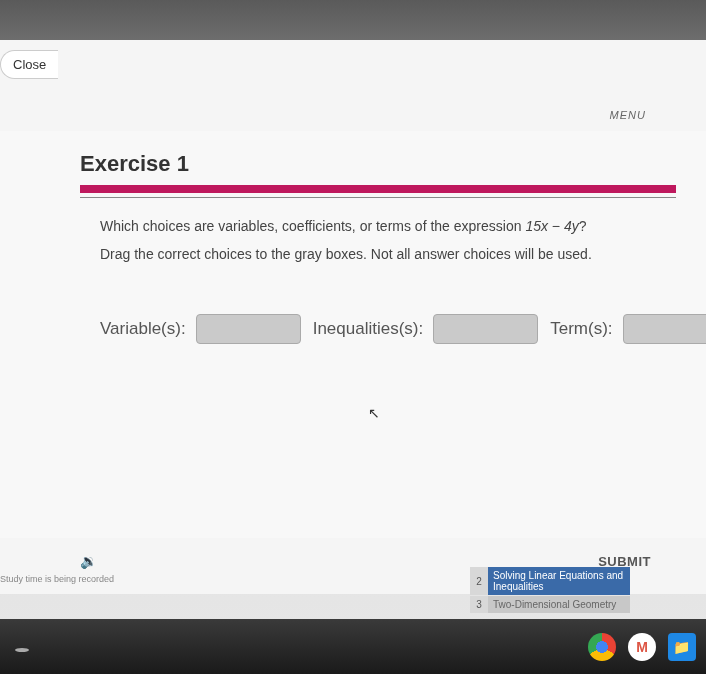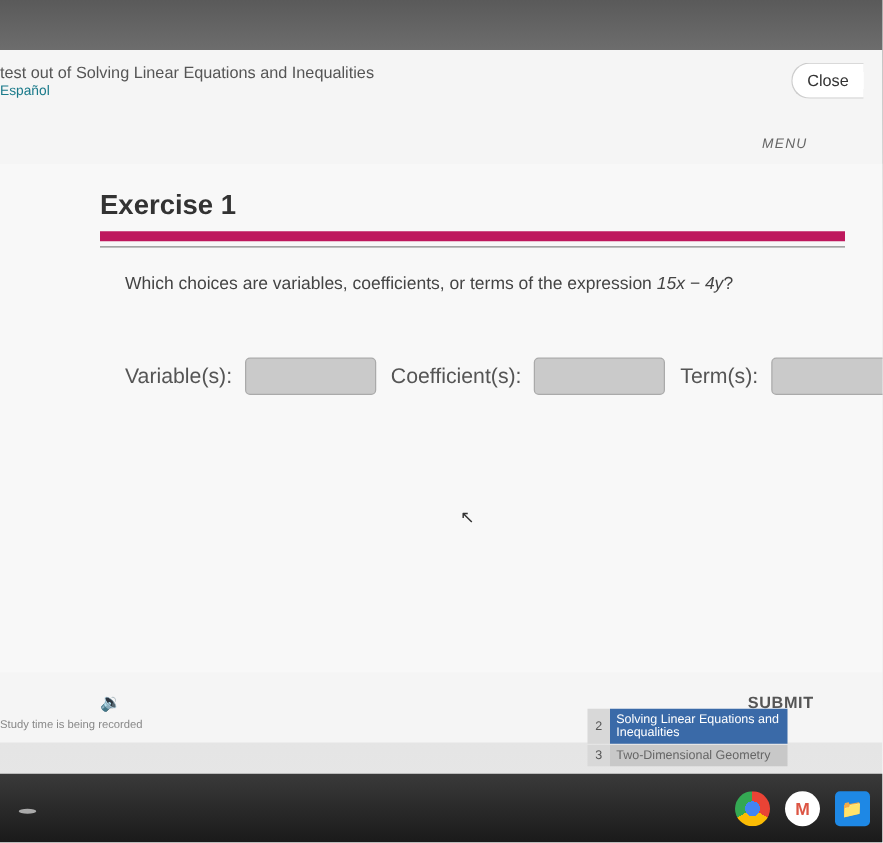--- a/index.html
+++ b/index.html
@@ -179,50 +179,47 @@
         conic-gradient(#ea4335 0 120deg, #fbbc05 120deg 240deg, #34a853 240deg 360deg);
     }
     .gmail-icon { background: white; color: #d54; }
     .folder-icon { background: #1e88e5; color: white; border-radius: 4px; }
   </style>
 </head>
 <body>
 
 <div class="app-window">
   <div class="header-bar">
-    <div class="header-left">
-      <div class="lesson-title">test out of Solving Linear Equations and Inequalities</div>
-      <div class="espanol">Español</div>
-    </div>
     <button class="close-btn">Close</button>
   </div>
 
   <div class="menu-bar">
     <span>MENU</span>
   </div>
 
   <div class="content-area">
     <div class="exercise-header">
       <div class="exercise-title">Exercise 1</div>
     </div>
     <div class="divider-line"></div>
 
     <div class="question-section">
       <p class="question-text">
         <span>Which choices are variables, coefficients, or terms of the expression </span><span class="expr">15x − 4y</span><span>?</span>
       </p>
+      <p class="question-text">Drag the correct choices to the gray boxes. Not all answer choices will be used.</p>
 
       <div class="drag-area">
         <div class="drop-zones">
           <div class="drop-row">
             <span class="drop-label">Variable(s):</span>
             <div class="drop-box"></div>
           </div>
           <div class="drop-row">
-            <span class="drop-label">Coefficient(s):</span>
+            <span class="drop-label">Inequalities(s):</span>
             <div class="drop-box"></div>
           </div>
           <div class="drop-row">
             <span class="drop-label">Term(s):</span>
             <div class="drop-box"></div>
           </div>
         </div>
 
         <div class="choices">
           <div class="choice-row">

